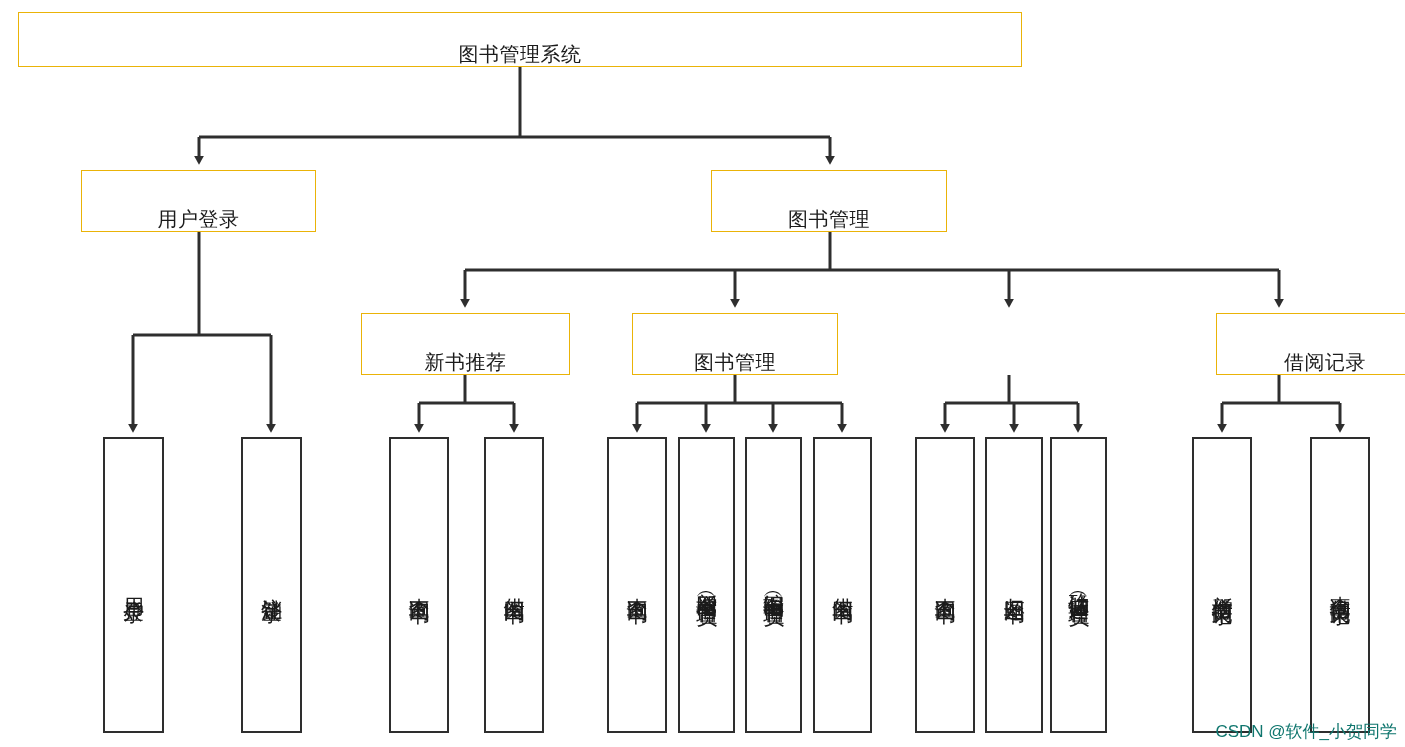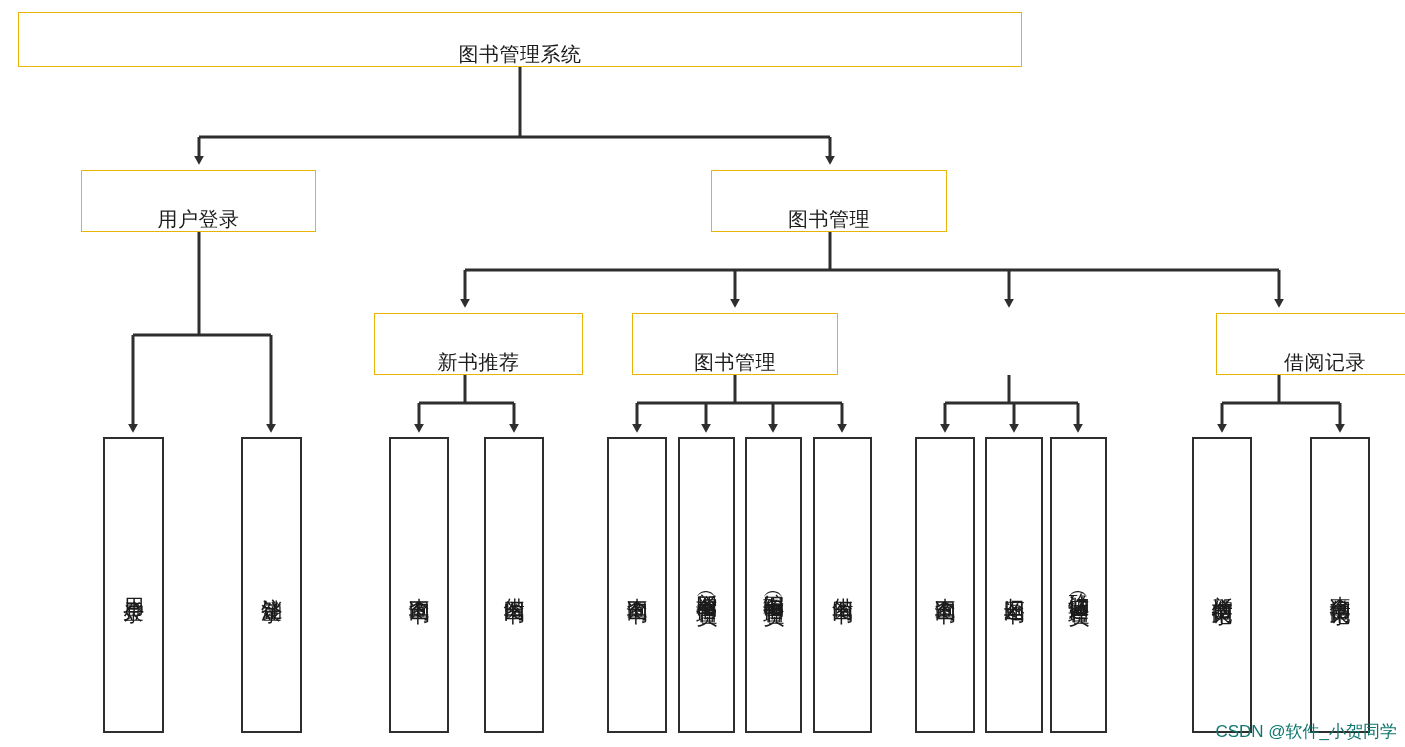--- a/index.html
+++ b/index.html
@@ -131,21 +131,21 @@
     <span class="node-label">图书管理系统</span>
   </div>
 
   <div class="node-box" style="left:81px; top:170px; width:235px; height:62px;">
     <span class="node-label">用户登录</span>
   </div>
   <div class="node-box" style="left:711px; top:170px; width:236px; height:62px;">
     <span class="node-label">图书管理</span>
   </div>
 
-  <div class="node-box" style="left:361px; top:313px; width:209px; height:62px;margin-left:13px;">
+  <div class="node-box" style="left:361px; top:313px; width:209px; height:62px;">
     <span class="node-label">新书推荐</span>
   </div>
   <div class="node-box" style="left:632px; top:313px; width:206px; height:62px;">
     <span class="node-label">图书管理</span>
   </div>
   <div class="node-box" style="left:1216px; top:313px; width:218px; height:62px;">
     <span class="node-label">借阅记录</span>
   </div>
 
   <div class="leaf-box" style="left:103px; top:437px; width:61px; height:296px;">

